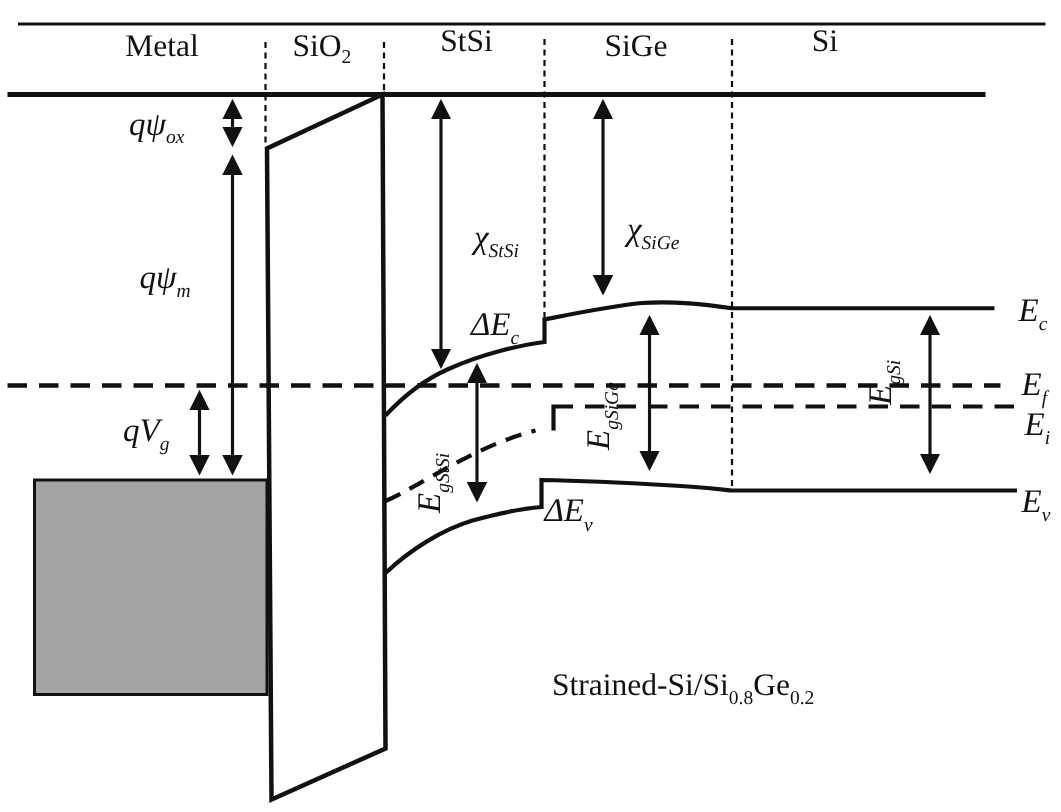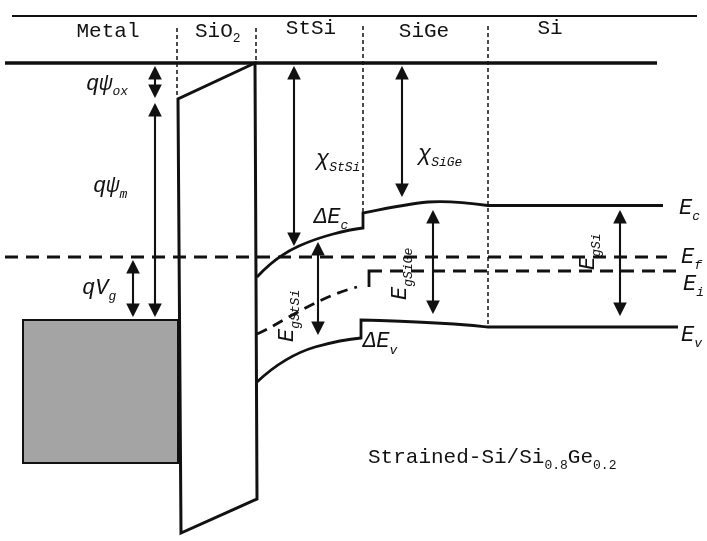--- a/index.html
+++ b/index.html
@@ -5,21 +5,21 @@
   :root{
     --ink:#111111;
     --metal-fill:#a4a4a4;
     --bg:#ffffff;
   }
   html,body{margin:0;padding:0;background:#fff;}
   .stage{
     position:relative;
     width:707px;height:541px;
     background:var(--bg);
-    font-family:Liberation Mono, monospace;
+    font-family:Liberation Serif, serif;
     overflow:hidden;
   }
   svg{display:block}
   .ink{stroke:var(--ink);fill:none;stroke-linecap:butt;}
   .thick{stroke-width:3.4px;}
   .band{stroke-width:2.8px;}
   .arrowline{stroke-width:2.1px;}
   .sep{stroke-width:1.5px;stroke-dasharray:4 3;}
   .fermi{stroke-width:3px;stroke-dasharray:13 8;}
   .intrinsic{stroke-width:2.8px;stroke-dasharray:13 8;}

